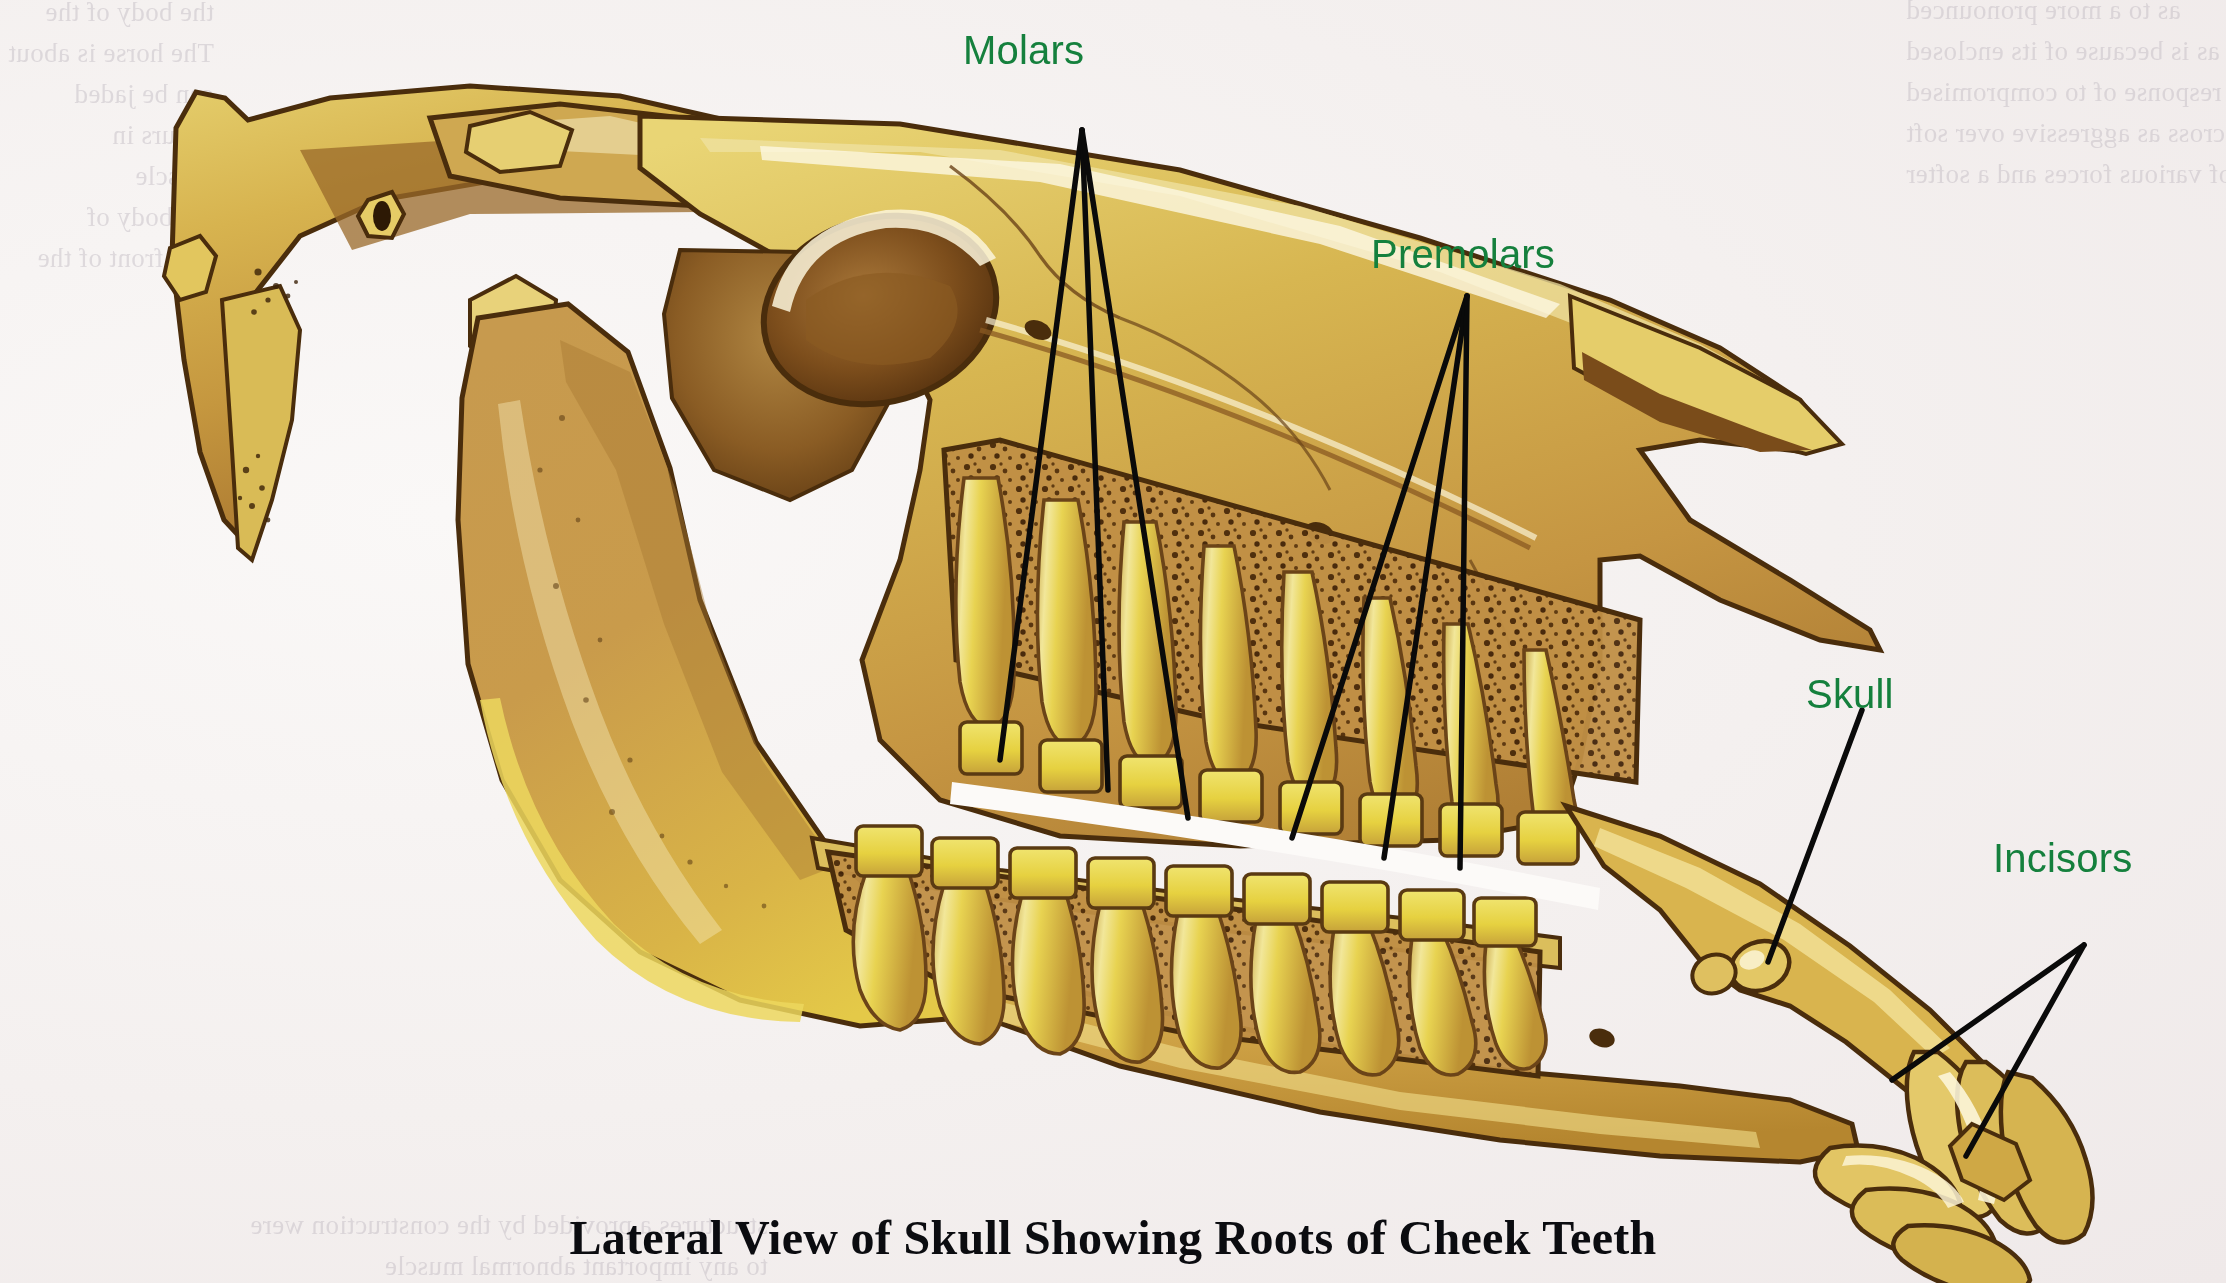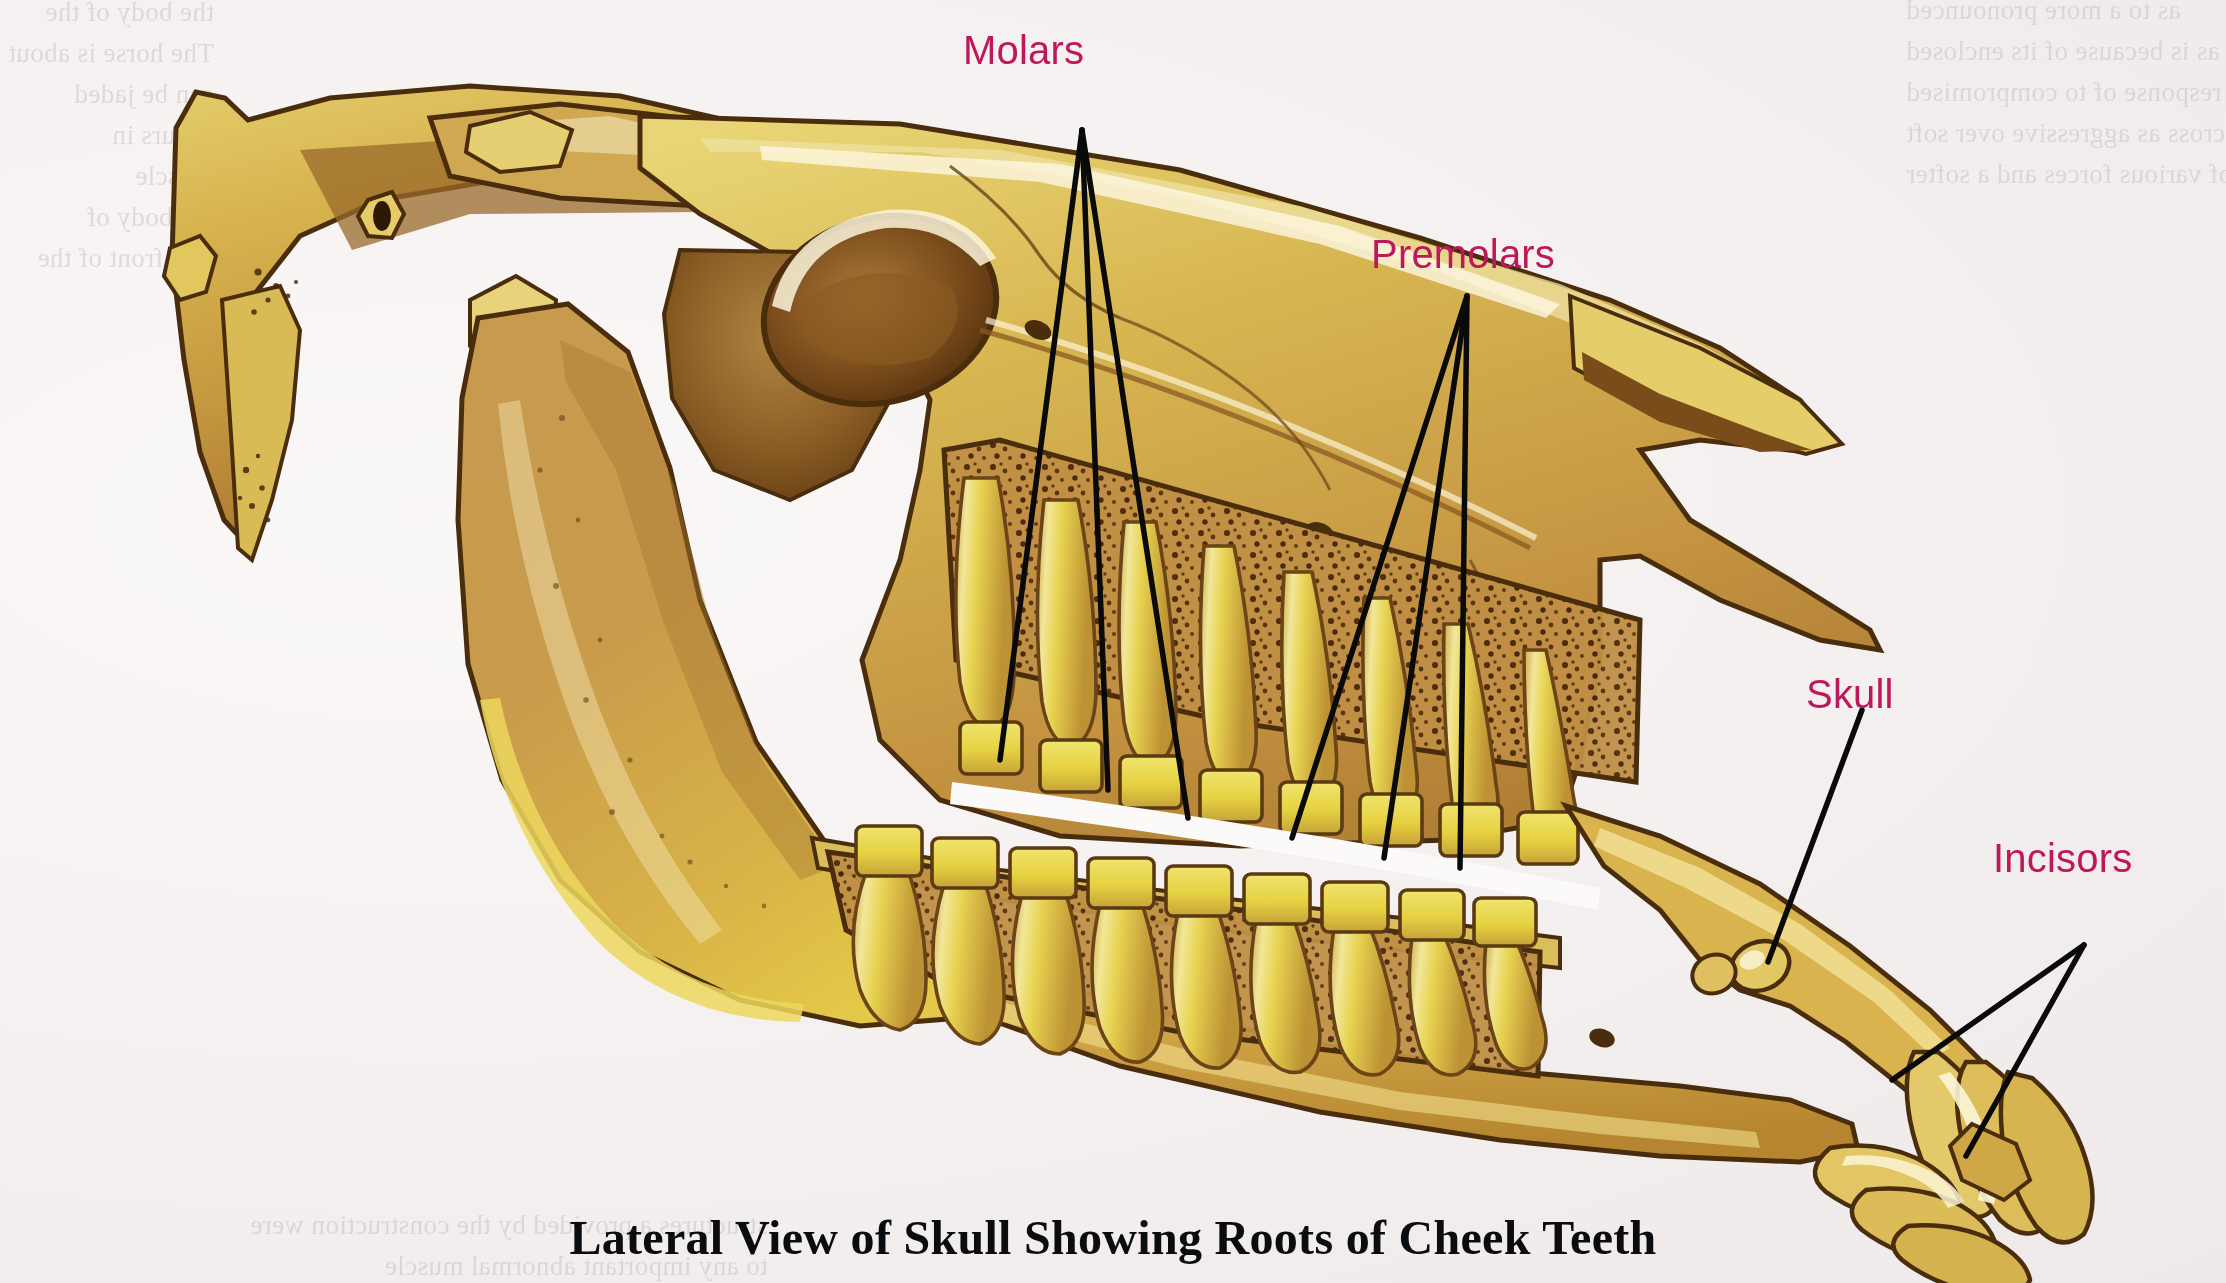--- a/index.html
+++ b/index.html
@@ -31,21 +31,21 @@
   }
   #bleedL{left:8px;top:-8px;}
   #bleedR{right:-6px;top:-10px;text-align:right;}
   #bleedB{left:250px;bottom:-4px;}
 
   svg#art{position:absolute;left:0;top:0;width:2226px;height:1283px;}
 
   .lbl{
     position:absolute;
     font-size:40px;
-    color:#be185d;
+    color:#15803d;
     font-family:"Liberation Sans", sans-serif;
     letter-spacing:.2px;
     white-space:nowrap;
   }
   #caption{
     position:absolute;
     left:0;right:0;
     bottom:18px;
     text-align:center;
     font-size:48px;

